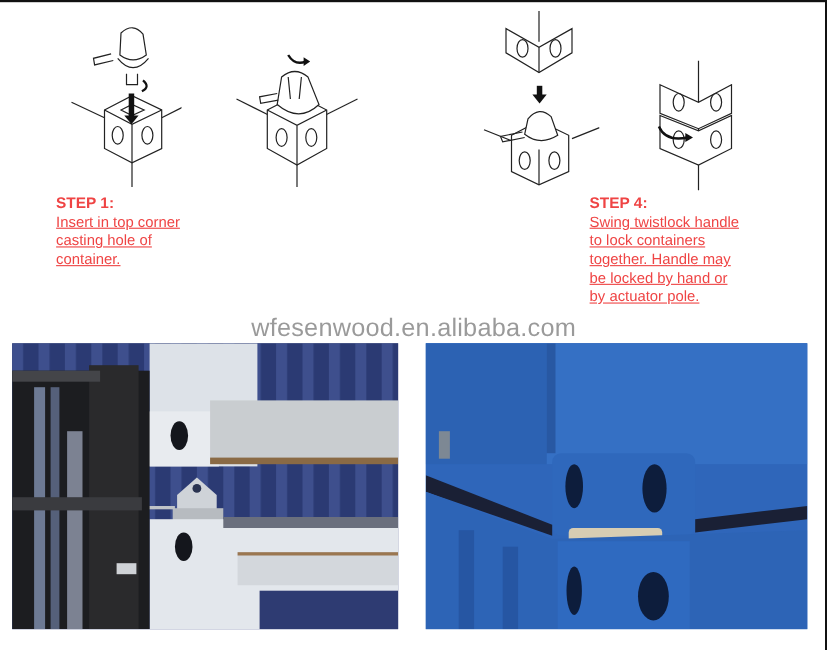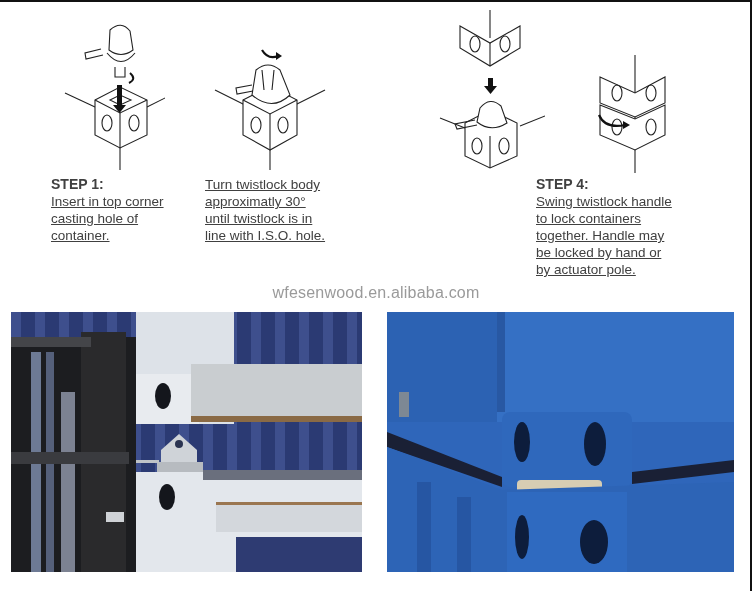--- a/index.html
+++ b/index.html
@@ -1,24 +1,24 @@
 <!DOCTYPE html>
 <html><head>
 <meta charset="utf-8">
 <style>
   html, body { margin:0; padding:0; background:#fff; }
   body { width:752px; height:591px; position:relative; overflow:hidden; font-family:"Liberation Sans", sans-serif; color:#111; }
   .frame-top { position:absolute; left:0; top:0; width:752px; height:2px; background:#111; }
   .frame-right { position:absolute; right:0; top:0; width:2px; height:591px; background:#111; }
   .illus { position:absolute; }
-  .step-text { position:absolute; font-size:13.5px; line-height:17px; color:#404040; }
+  .step-text { position:absolute; font-size:13.5px; line-height:17px; color:#ef4444; }
   .step-title { font-weight:bold; display:block; font-size:14px; }
   .step-desc { display:block; white-space:pre-line;text-decoration:underline; }
 
-  .watermark { position:absolute; left:0; width:752px; top:284px; text-align:center; font-size:16px; color:#9a9a9a; letter-spacing:0.2px; }
+  .watermark { position:absolute; left:0; width:752px; top:284px; text-align:center; font-size:23px; color:#9a9a9a; letter-spacing:0.2px; }
 
   .photo { position:absolute; overflow:hidden; }
   #photo-left { left:11px; top:312px; width:351px; height:260px; background:#2f3f78; }
   #photo-right { left:387px; top:312px; width:347px; height:260px; background:#2c64b8; }
 </style>
 </head>
 <body>
 
 <div class="frame-top"></div>
 <div class="frame-right"></div>
@@ -96,24 +96,20 @@
   <polygon points="38,66 45,70 38,74" fill="#111"></polygon>
 </svg>
 
 <div class="step-text" style="left:51px;top:176px">
   <span class="step-title">STEP 1:</span>
   <span class="step-desc">Insert  in top corner
 casting hole of
 container.</span>
 </div>
 <div class="step-text" style="left:205px;top:176px">
-  <span class="step-desc">Turn twistlock body
-approximatly 30°
-until twistlock is in
-line with I.S.O. hole.</span>
 </div>
 <div class="step-text" style="left:412px;top:176px">
 </div>
 <div class="step-text" style="left:536px;top:176px">
   <span class="step-title">STEP 4:</span>
   <span class="step-desc">Swing twistlock handle
 to lock containers
 together. Handle may
 be locked by hand or
 by actuator pole.</span>

